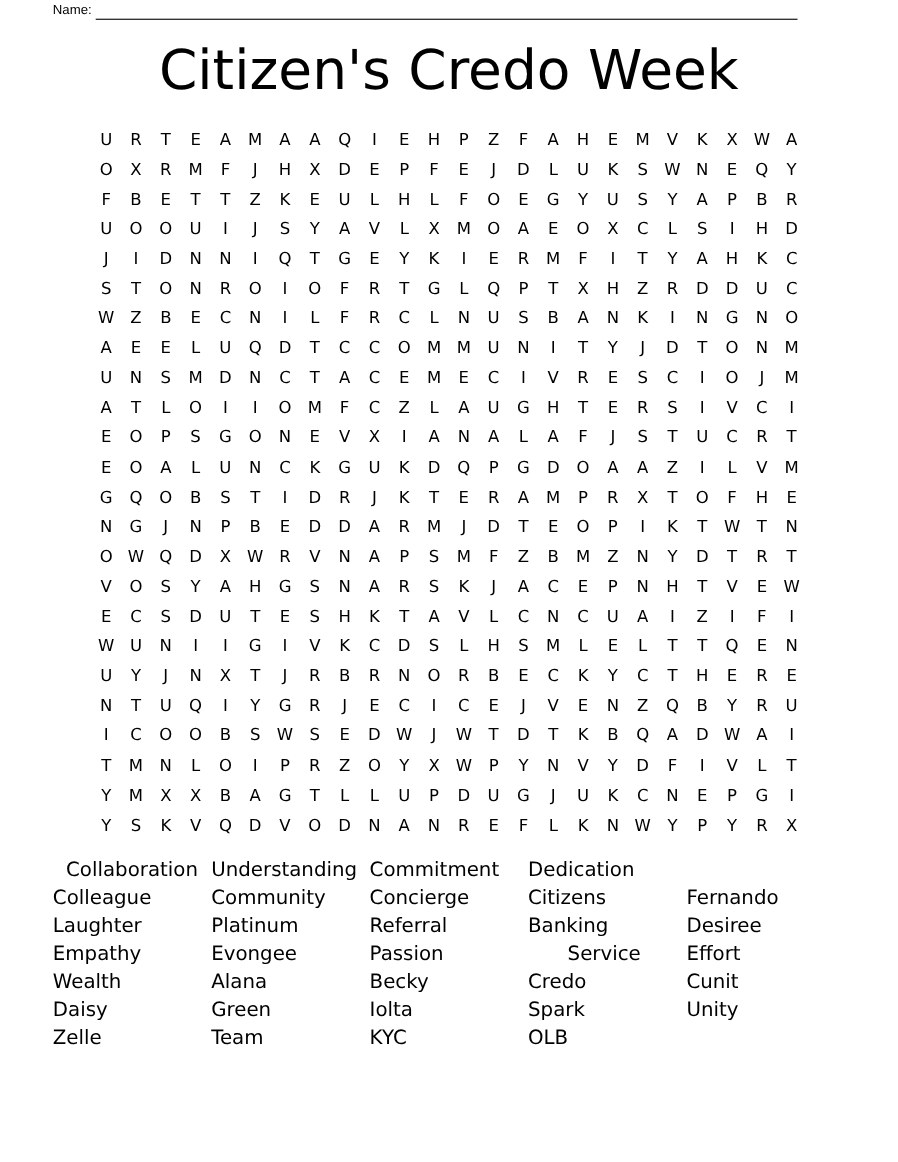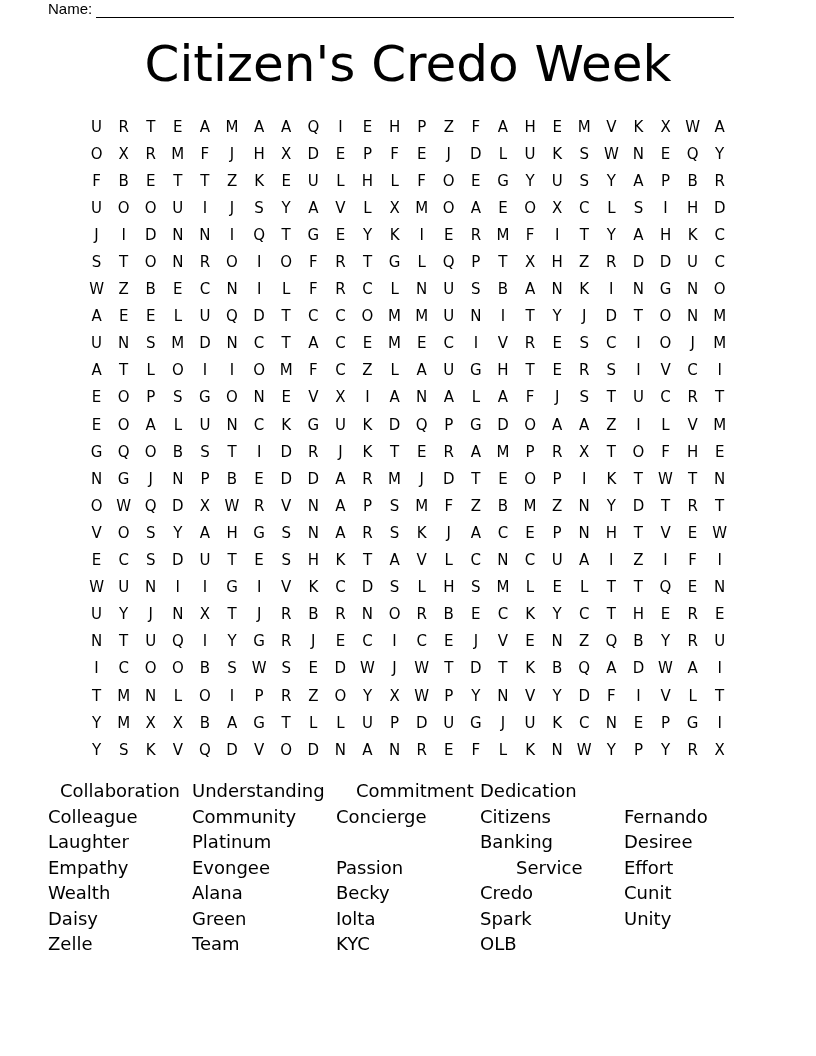--- a/index.html
+++ b/index.html
@@ -1,19 +1,19 @@
 <!DOCTYPE html>
 <html><head>
 <meta charset="utf-8">
 <style>
   html, body { margin: 0; padding: 0; background: #ffffff; }
   body { width: 816px; height: 1056px; position: relative; overflow: hidden; color: #000; }
   .name-line {
     position: absolute; left: 48px; top: 0px;
-    font-family: "Liberation Sans", sans-serif; font-size: 15px; line-height: 18px;
+    font-family: "Liberation Sans", sans-serif; font-size: 12px; line-height: 18px;
     display: flex; align-items: flex-end;
   }
   .name-line .rule {
     display: inline-block; width: 638px; height: 14px;
     border-bottom: 1px solid #000; margin-left: 4px;
   }
   .title {
     position: absolute; left: 0; top: 34px; width: 816px; text-align: center;
     font-family: "DejaVu Sans", sans-serif; font-size: 50px; line-height: 60px;
     font-weight: normal; margin: 0;
@@ -630,22 +630,23 @@
     <div class="word" style="grid-area: 5 / 1;">Wealth</div>
     <div class="word" style="grid-area: 6 / 1;">Daisy</div>
     <div class="word" style="grid-area: 7 / 1;">Zelle</div>
     <div class="word" style="grid-area: 1 / 2;">Understanding</div>
     <div class="word" style="grid-area: 2 / 2;">Community</div>
     <div class="word" style="grid-area: 3 / 2;">Platinum</div>
     <div class="word" style="grid-area: 4 / 2;">Evongee</div>
     <div class="word" style="grid-area: 5 / 2;">Alana</div>
     <div class="word" style="grid-area: 6 / 2;">Green</div>
     <div class="word" style="grid-area: 7 / 2;">Team</div>
-    <div class="word" style="grid-area: 1 / 3; margin-left: 20px;">Commitment</div>
+    <div class="word" style="grid-area: 1 / 3;">Commitment</div>
     <div class="word" style="grid-area: 2 / 3;">Concierge</div>
+    <div class="word" style="grid-area: 3 / 3;">Referral</div>
     <div class="word" style="grid-area: 4 / 3;">Passion</div>
     <div class="word" style="grid-area: 5 / 3;">Becky</div>
     <div class="word" style="grid-area: 6 / 3;">Iolta</div>
     <div class="word" style="grid-area: 7 / 3;">KYC</div>
     <div class="word" style="grid-area: 1 / 4;">Dedication</div>
     <div class="word" style="grid-area: 2 / 4;">Citizens</div>
     <div class="word" style="grid-area: 3 / 4;">Banking</div>
     <div class="word" style="grid-area: 4 / 4; margin-left: 36px;">Service</div>
     <div class="word" style="grid-area: 5 / 4;">Credo</div>
     <div class="word" style="grid-area: 6 / 4;">Spark</div>

